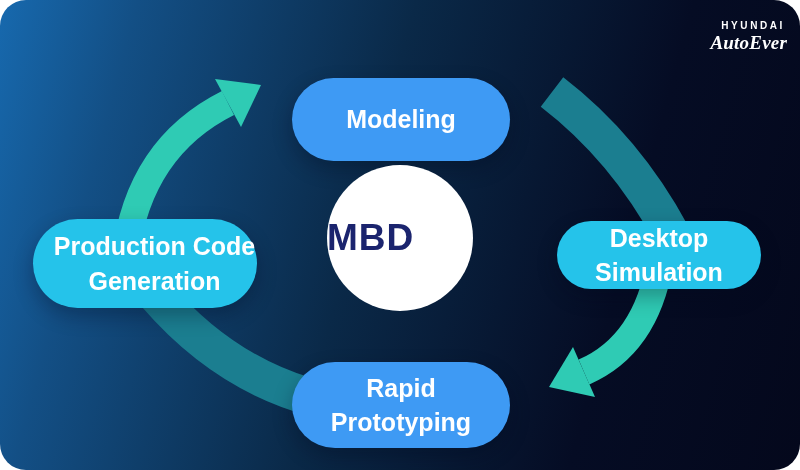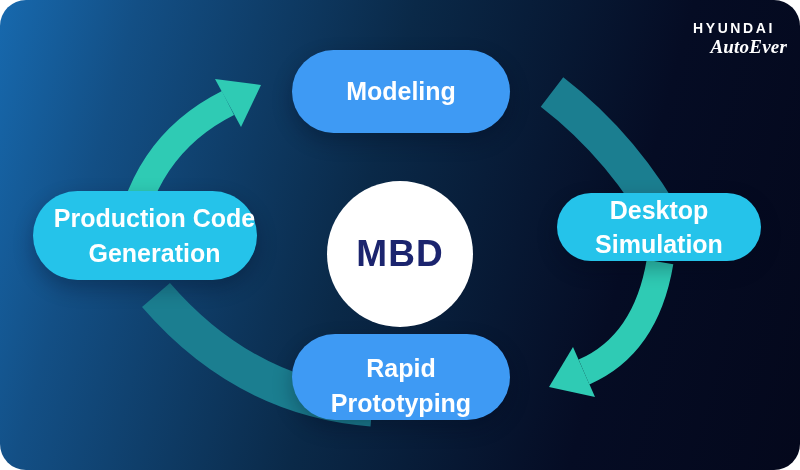--- a/index.html
+++ b/index.html
@@ -34,59 +34,59 @@
     display: flex;
     align-items: center;
     justify-content: center;
     border-radius: 50px;
     color: #ffffff;
     font-weight: bold;
     font-size: 25px;
     line-height: 1.38;
     text-align: center;
     box-shadow: 0 8px 20px rgba(2, 10, 30, 0.30);
+    margin-top: 28px;
   }
   .pill-blue { background: #3E9AF4; }
   .pill-cyan { background: #25C3EA; }
   .node-top    { left: 292px; top: 50px;  width: 218px; height: 83px; }
   .node-right  { left: 557px; top: 193px; width: 204px; height: 68px; }
-  .node-bottom { left: 292px; top: 334px; width: 218px; height: 86px; align-items: flex-end; }
+  .node-bottom { left: 292px; top: 334px; width: 218px; height: 86px; }
   .node-left   { left: 33px;  top: 191px; width: 224px; height: 89px; justify-content: flex-end; }
   .node-right  .pill-label { max-width: 150px; }
   .node-bottom .pill-label { max-width: 170px; }
   .node-left   .pill-label { max-width: 205px; }
   .center-circle {
     position: absolute;
-    left: 327px; top: 181px;
+    left: 327px; top: 165px;
     width: 146px; height: 146px;
     border-radius: 50%;
     background: #ffffff;
     display: flex;
     align-items: center;
-    justify-content: center;
   }
   .center-label {
     color: #1B246E;
     font-size: 37px;
     font-weight: bold;
     letter-spacing: 1px;
   }
   .logo {
     position: absolute;
     top: 21px;
     right: 13px;
     text-align: right;
     color: #ffffff;
     line-height: 1;
   }
   .logo-line1 {
-    font-size: 14px;
+    font-size: 10px;
     font-weight: bold;
     letter-spacing: 2.6px;
-    margin-right: 12px;
+    margin-right: 2px;
   }
   .logo-line2 {
     font-size: 19px;
     font-weight: bold;
     font-style: italic;
     margin-top: 2px;
     letter-spacing: 0.2px;
     font-family: Liberation Serif, serif;
   }
 </style>

